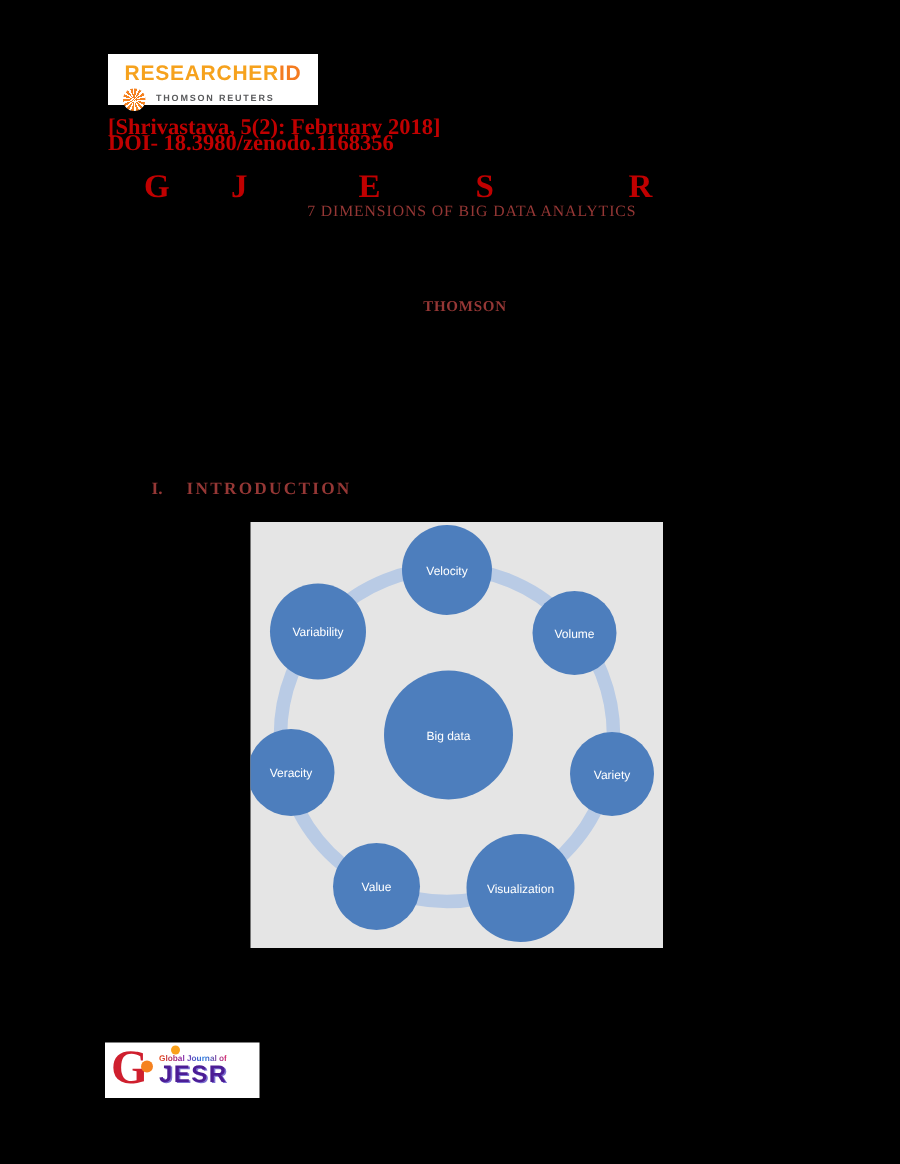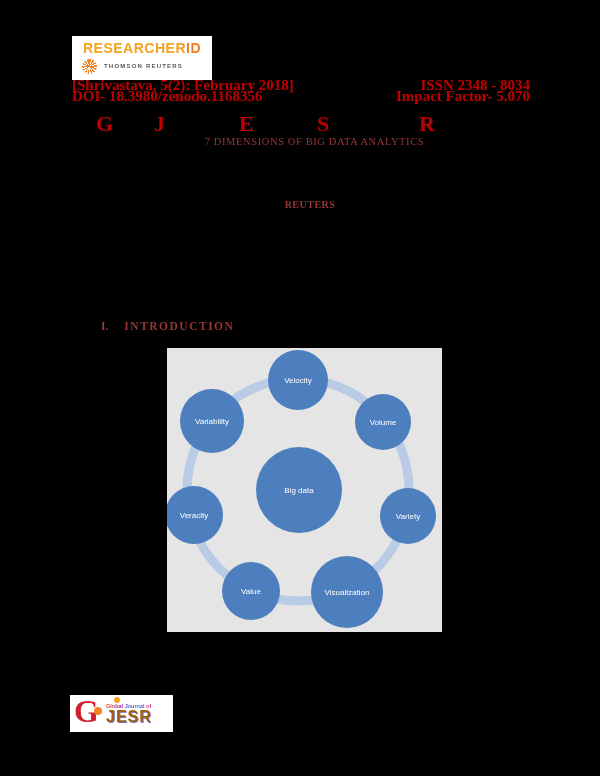--- a/index.html
+++ b/index.html
@@ -3,21 +3,21 @@
 <meta charset="utf-8">
 <style>
   html,body{margin:0;padding:0;background:#000;}
   .canvas{
     position:relative;width:600px;height:776px;background:#000;overflow:hidden;
     font-family:"Liberation Serif", serif;
   }
   .abs{position:absolute;}
 
   
-  .rid-box{left:72px;top:36px;width:140px;height:44px;background:#fff;}
+  .rid-box{left:72px;top:36px;width:140px;height:34px;background:#fff;}
   .rid-line{left:11px;top:4px;font-family:"Liberation Sans",sans-serif;font-size:14px;letter-spacing:.5px;white-space:nowrap;}
   .rid-researcher{color:#f6a21d;font-weight:600;}
   .rid-id{color:#f47b20;font-weight:800;}
   .rid-swirl{left:10px;top:23px;width:15px;height:15px;border-radius:50%;
     background:repeating-conic-gradient(#f58220 0 14deg,#ffffff 14deg 26deg);}
   .rid-thomson{left:32px;top:27px;font-family:"Liberation Sans",sans-serif;font-size:6px;color:#58595b;letter-spacing:1.2px;font-weight:700;white-space:nowrap;}
 
   
   .meta{font-weight:700;font-size:15px;line-height:11px;color:#c00000;white-space:nowrap;}
   .meta-left{left:72px;top:80px;text-align:left;}
@@ -42,21 +42,21 @@
   .node-label{fill:#ffffff;font-family:"Liberation Sans",sans-serif;font-size:8px;text-anchor:middle;}
 
   
   .jesr-box{left:70px;top:695px;width:103px;height:37px;background:#fff;}
   .jesr-g{left:4px;top:-1px;font-size:32px;line-height:34px;font-weight:900;color:#cf1f2e;font-family:"Liberation Serif",serif;}
   .jesr-gdot{left:24px;top:12px;width:8px;height:8px;border-radius:50%;background:#f58220;}
   .jesr-topdot{left:44px;top:2px;width:6px;height:6px;border-radius:50%;background:#f9a01b;}
   .jesr-small{left:36px;top:8px;font-family:"Liberation Sans",sans-serif;font-size:5.5px;font-weight:700;white-space:nowrap;
     background:linear-gradient(90deg,#e8420c,#8f25a0,#1f7ae0,#d8266e);
     -webkit-background-clip:text;background-clip:text;color:transparent;}
-  .jesr-word{left:36px;top:13px;font-family:"Liberation Sans",sans-serif;font-size:16px;font-weight:800;color:#a16207;letter-spacing:1px;
+  .jesr-word{left:36px;top:13px;font-family:"Liberation Sans",sans-serif;font-size:16px;font-weight:800;color:#4c1d95;letter-spacing:1px;
     text-shadow:1px 1px 0 #7b6fd0;}
 
   
   .copyright{left:283px;top:711px;font-size:10px;font-weight:700;font-style:italic;color:#c00000;white-space:nowrap;}
 </style>
 </head>
 <body>
 
 <div class="canvas">
 
@@ -65,34 +65,30 @@
       <span class="rid-researcher">RESEARCHER</span><span class="rid-id">ID</span>
     </div>
     <div class="abs rid-swirl"></div>
     <div class="abs rid-thomson">THOMSON REUTERS</div>
   </div>
 
   <div class="abs meta meta-left">
     <div>[Shrivastava, 5(2): February 2018]</div>
     <div>DOI- 18.3980/zenodo.1168356</div>
   </div>
-  <div class="abs meta meta-right">
-    <div>ISSN 2348 - 8034</div>
-    <div>Impact Factor- 5.070</div>
-  </div>
 
   <div class="abs big-letter bl-g">G</div>
   <div class="abs big-letter bl-j">J</div>
   <div class="abs big-letter bl-e">E</div>
   <div class="abs big-letter bl-s">S</div>
   <div class="abs big-letter bl-r">R</div>
 
   <div class="abs paper-title">7 DIMENSIONS OF BIG DATA ANALYTICS</div>
 
-  <div class="abs abstract">REUTERS</div>
+  <div class="abs abstract">THOMSON</div>
 
   <div class="abs intro">
     <span class="num">I.</span><span class="word">INTRODUCTION</span>
   </div>
 
   <div class="abs diagram-box">
     <svg width="275" height="284" viewBox="0 0 275 284">
       <circle cx="131" cy="142" r="111" fill="none" stroke="#b9cbe5" stroke-width="9"></circle>
 
       <g>

